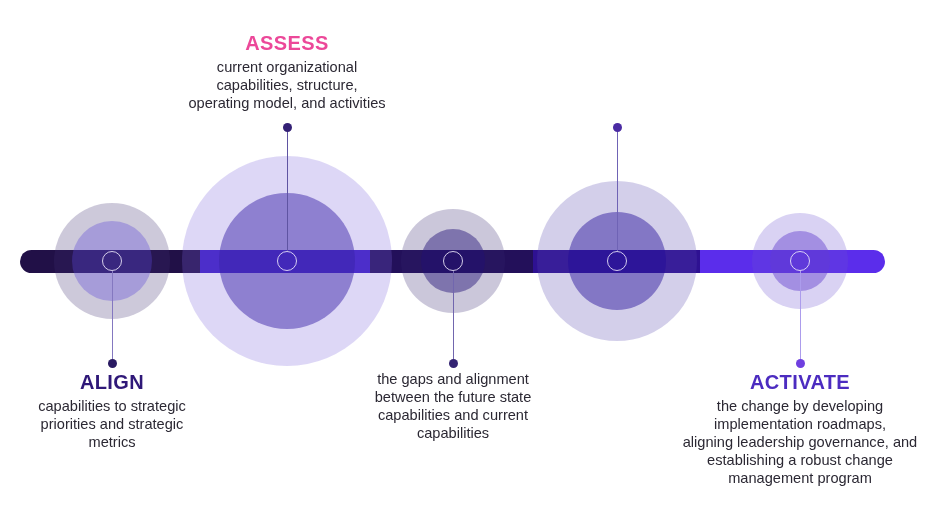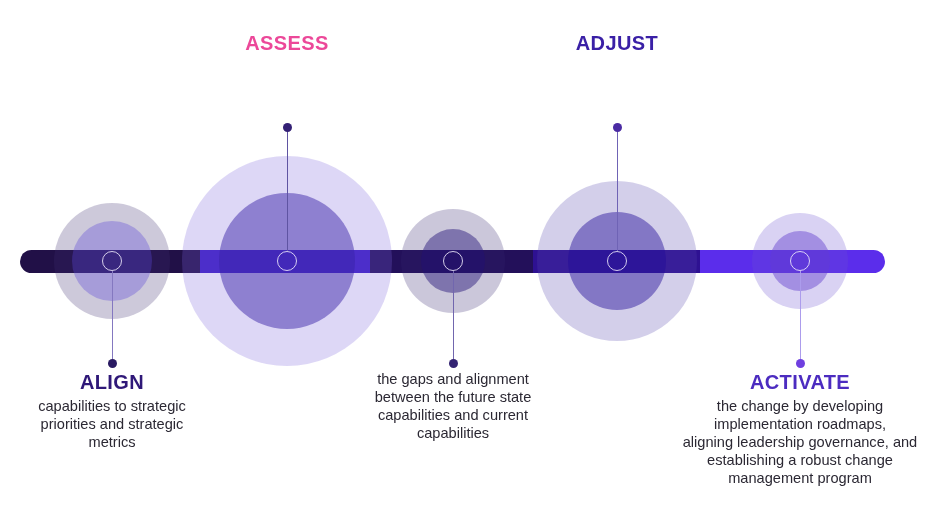--- a/index.html
+++ b/index.html
@@ -70,20 +70,23 @@
   </div>
 
   <div class="stage-group">
     <div class="circle outer-circle" style="left: 182px; top: 156px; height: 210px; width: 210px; background: rgba(124, 101, 220, 0.26);"></div>
     <div class="circle inner-circle" style="left: 219px; top: 193px; height: 136px; width: 136px; background: rgba(56, 33, 168, 0.48);"></div>
     <div class="connector-line" style="left: 287px; background: rgb(95, 84, 162); top: 131px; height: 120px;"></div>
     <div class="connector-dot" style="height: 9px; width: 9px; left: 282.5px; top: 122.5px; background: rgb(51, 32, 117);"></div>
     <div class="center-ring" style="left: 277px; top: 251px; height: 20px; width: 20px;"></div>
     <div class="label-block" style="left: 137px; top: 31px;">
       <div class="stage-title" style="color: #ec4899;">ASSESS</div>
+      <div class="stage-desc">current organizational
+capabilities, structure,
+operating model, and activities</div>
     </div>
   </div>
 
   <div class="stage-group">
     <div class="circle outer-circle" style="left: 401px; top: 209px; height: 104px; width: 104px; background: rgba(55, 40, 113, 0.26);"></div>
     <div class="circle inner-circle" style="left: 421px; top: 229px; height: 64px; width: 64px; background: rgba(34, 15, 118, 0.45);"></div>
     <div class="connector-line" style="left: 453px; background: rgb(113, 102, 174); top: 271px; height: 88px;"></div>
     <div class="connector-dot" style="height: 9px; width: 9px; left: 448.5px; top: 358.5px; background: rgb(52, 36, 115);"></div>
     <div class="center-ring" style="left: 443px; top: 251px; height: 20px; width: 20px;"></div>
     <div class="label-block" style="left: 303px; top: 370px;">
@@ -94,21 +97,20 @@
     </div>
   </div>
 
   <div class="stage-group">
     <div class="circle outer-circle" style="left: 537px; top: 181px; height: 160px; width: 160px; background: rgba(86, 70, 174, 0.26);"></div>
     <div class="circle inner-circle" style="left: 568px; top: 212px; height: 98px; width: 98px; background: rgba(33, 11, 152, 0.45);"></div>
     <div class="connector-line" style="left: 617px; background: rgb(111, 99, 181); top: 131px; height: 120px;"></div>
     <div class="connector-dot" style="height: 9px; width: 9px; left: 612.5px; top: 122.5px; background: rgb(74, 43, 163);"></div>
     <div class="center-ring" style="left: 607px; top: 251px; height: 20px; width: 20px;"></div>
     <div class="label-block" style="left: 467px; top: 31px;">
-      <div class="stage-title" style="color: rgb(58, 32, 166);">ADJUST</div>
     </div>
   </div>
 
   <div class="stage-group">
     <div class="circle outer-circle" style="left: 752px; top: 213px; height: 96px; width: 96px; background: rgba(109, 82, 209, 0.26);"></div>
     <div class="circle inner-circle" style="left: 770px; top: 231px; height: 60px; width: 60px; background: rgba(97, 61, 207, 0.45);"></div>
     <div class="connector-line" style="left: 800px; background: rgb(172, 156, 236); top: 271px; height: 88px;"></div>
     <div class="connector-dot" style="height: 9px; width: 9px; left: 795.5px; top: 358.5px; background: rgb(111, 63, 224);"></div>
     <div class="center-ring" style="left: 790px; top: 251px; height: 20px; width: 20px;"></div>
     <div class="label-block" style="left: 650px; top: 370px;">

